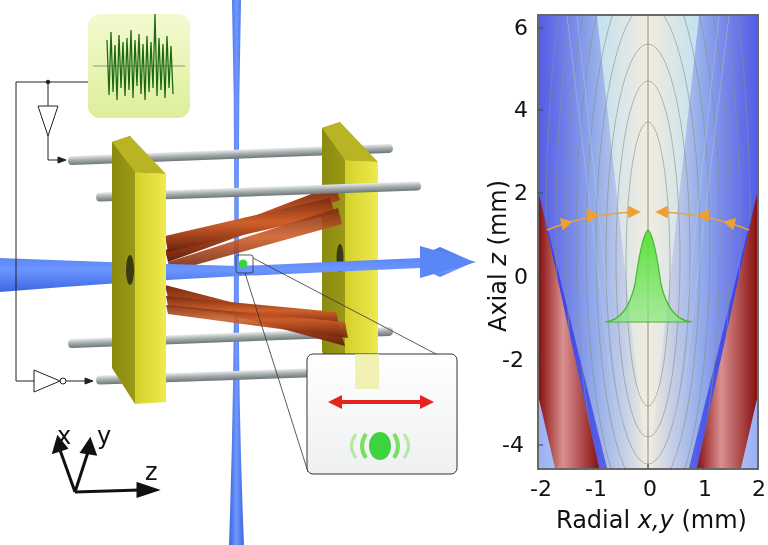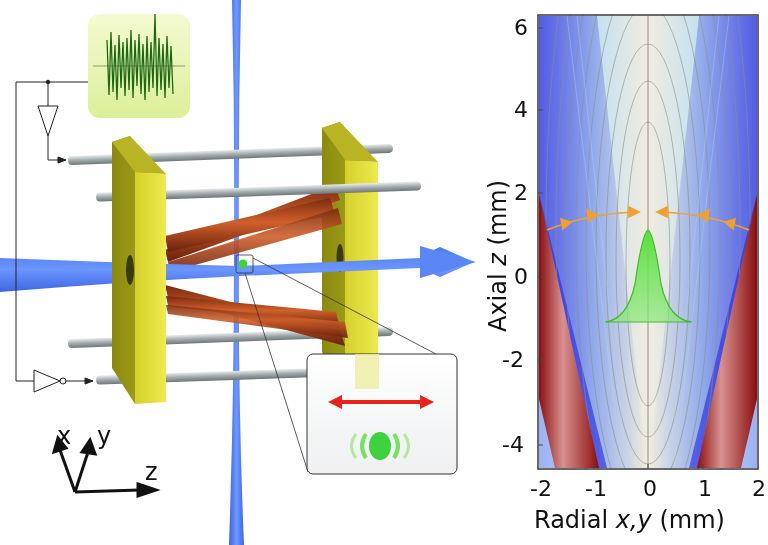--- a/index.html
+++ b/index.html
@@ -225,14 +225,14 @@
 <span class="tick-label" style="left:514px;top:266px">0</span>
 <span class="tick-label" style="left:502px;top:349px">-2</span>
 <span class="tick-label" style="left:502px;top:434px">-4</span>
 
 <span class="tick-label" style="left:530px;top:478px">-2</span>
 <span class="tick-label" style="left:585px;top:478px">-1</span>
 <span class="tick-label" style="left:643px;top:478px">0</span>
 <span class="tick-label" style="left:698px;top:478px">1</span>
 <span class="tick-label" style="left:752px;top:478px">2</span>
 
-<div class="axis-title" style="left:534px;top:506px"><span>Radial </span><i>x,y</i><span> (mm)</span></div>
+<div class="axis-title" style="left:556px;top:506px"><span>Radial </span><i>x,y</i><span> (mm)</span></div>
 <div class="axis-title ytitle" style="left:484px;top:332px"><span>Axial </span><i>z</i><span> (mm)</span></div>
 
 </body></html>

